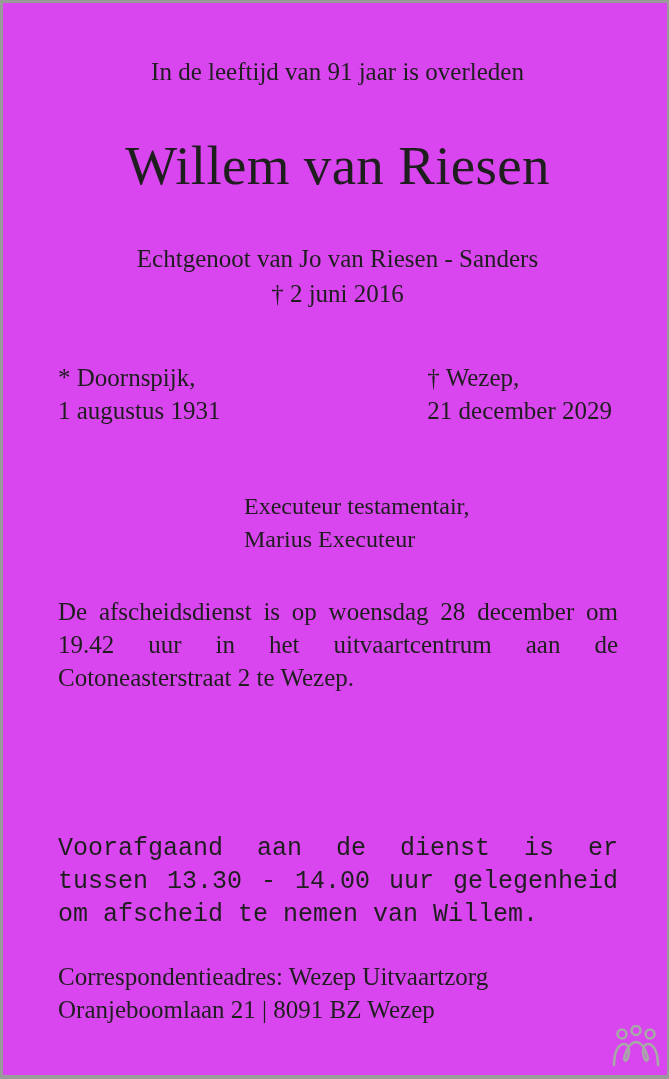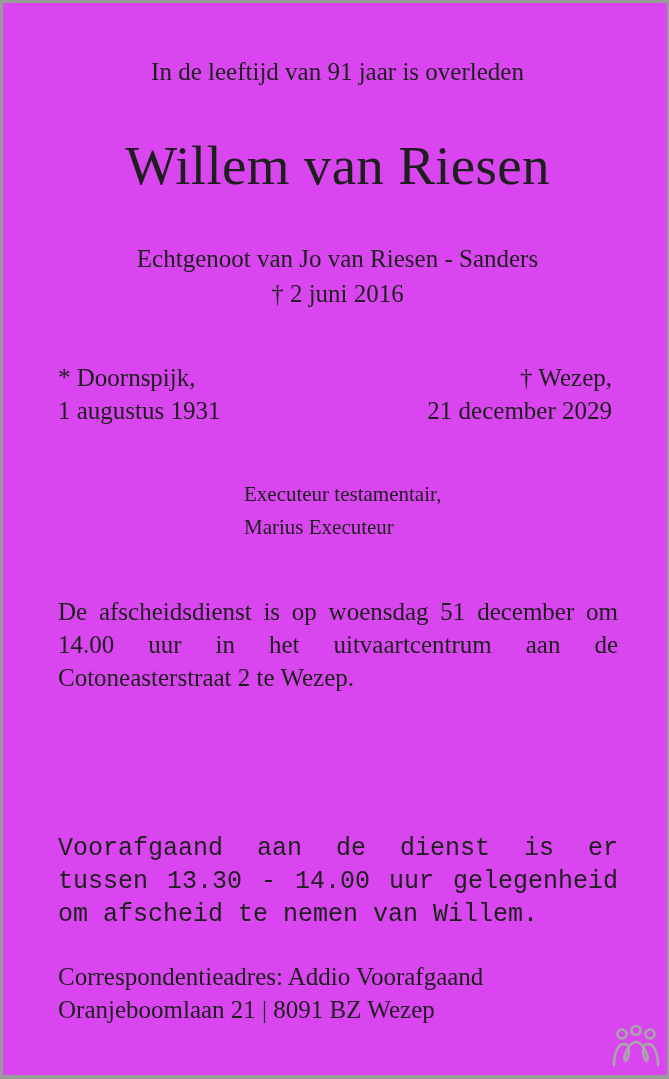--- a/index.html
+++ b/index.html
@@ -15,22 +15,22 @@
       background: #d946ef;
       font-family: "DejaVu Serif", "Liberation Serif", serif;
       color: #1e1e1e;
     }
     .t { position: absolute; white-space: nowrap; font-family: "Liberation Serif", "DejaVu Serif", serif; }
     .intro { left: 0; width: 669px; top: 55px; text-align: center; font-size: 25px; }
     .name { left: 0; width: 669px; top: 131px; text-align: center; font-size: 55px; letter-spacing: 0.3px; }
     .spouse { left: 0; width: 669px; top: 242px; text-align: center; font-size: 25px; }
     .spouse-date { left: 0; width: 669px; top: 277px; text-align: center; font-size: 25px; }
     .birth { left: 55px; top: 358px; font-size: 25px; line-height: 33px; }
-    .death { right: 55px; top: 358px; font-size: 25px; line-height: 33px; text-align: right; }
-    .exec { left: 241px; top: 475px; font-size: 21px; line-height: 33px; }
+    .death { right: 55px; top: 358px; font-size: 25px; line-height: 33px; }
+    .exec { left: 241px; top: 487px; font-size: 24px; line-height: 33px; }
     .para {
       position: absolute; left: 55px; width: 560px;
       font-family: "Liberation Serif", "DejaVu Serif", serif;
       font-size: 25px; line-height: 33px;
       text-align: justify; text-align-last: left;
     }
     .p1 { top: 592px; }
     .p2 { top: 727px; }
     .p3 { top: 829px; font-family: Liberation Mono, monospace; }
     .addr { left: 55px; top: 957px; font-size: 25px; line-height: 33px; }
@@ -57,25 +57,25 @@
   <div class="t death">
     <span class="line">† Wezep,</span>
     <span class="line">21 december 2029</span>
   </div>
 
   <div class="t exec">
     <span class="line">Executeur testamentair,</span>
     <span class="line">Marius Executeur</span>
   </div>
 
-  <div class="para p1">De afscheidsdienst is op woensdag 51 december om 14.00 uur in het uitvaartcentrum aan de Cotoneasterstraat 2 te Wezep.</div>
+  <div class="para p1">De afscheidsdienst is op woensdag 28 december om 19.42 uur in het uitvaartcentrum aan de Cotoneasterstraat 2 te Wezep.</div>
   <div class="para p3">Voorafgaand aan de dienst is er tussen 13.30 - 14.00 uur gelegenheid om afscheid te nemen van Willem.</div>
 
   <div class="t addr">
-    <span class="line">Correspondentieadres: Addio Voorafgaand</span>
+    <span class="line">Correspondentieadres: Wezep Uitvaartzorg</span>
     <span class="line">Oranjeboomlaan 21 | 8091 BZ  Wezep</span>
   </div>
 
   <div class="logo">
     <svg width="50" height="42" viewBox="0 0 50 42" fill="none" stroke="#a8a8a8" stroke-width="2.6" stroke-linecap="round">
       <circle cx="11" cy="9" r="4.5"></circle>
       <circle cx="25" cy="5.5" r="4.5"></circle>
       <circle cx="39" cy="9" r="4.5"></circle>
       <path d="M3 40 C3 26, 8 19, 13 19 C18 19, 19 26, 17 32 C15 38, 12 36, 14 30 C16 22, 21 17, 25 17 C29 17, 34 22, 36 30 C38 36, 35 38, 33 32 C31 26, 32 19, 37 19 C42 19, 47 26, 47 40"></path>
     </svg>

